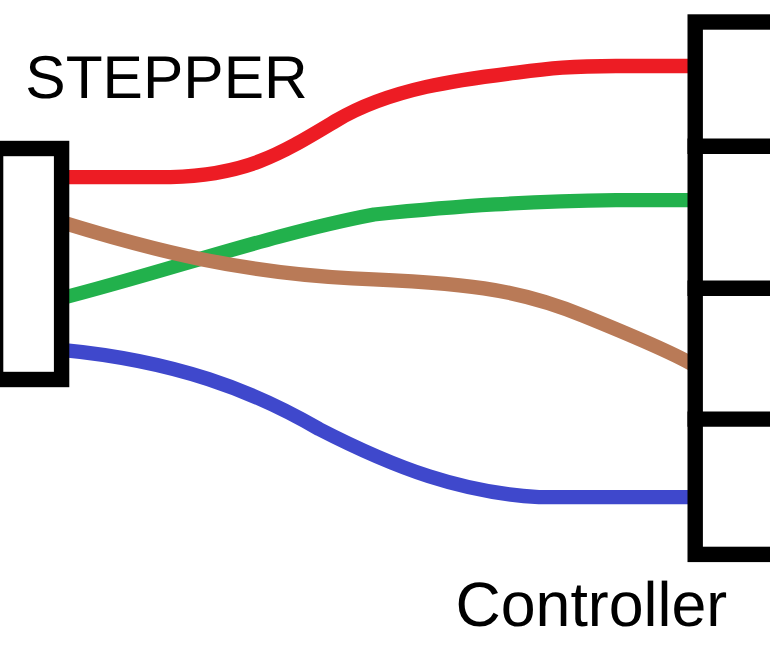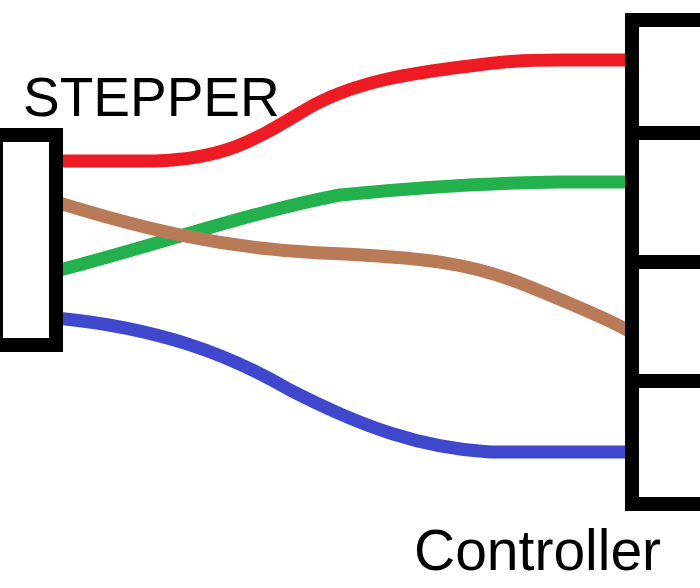--- a/index.html
+++ b/index.html
@@ -27,21 +27,20 @@
     position: absolute;
     color: #000000;
     line-height: 1;
     white-space: nowrap;
     letter-spacing: 0px;
   }
   .label-stepper {
     left: 23px;
     top: 43px;
     font-size: 55px;
-    margin-top: 27px;
   }
   .label-controller {
     left: 414px;
     top: 522px;
     font-size: 57px;
   }
 </style>
 </head>
 <body>
 

